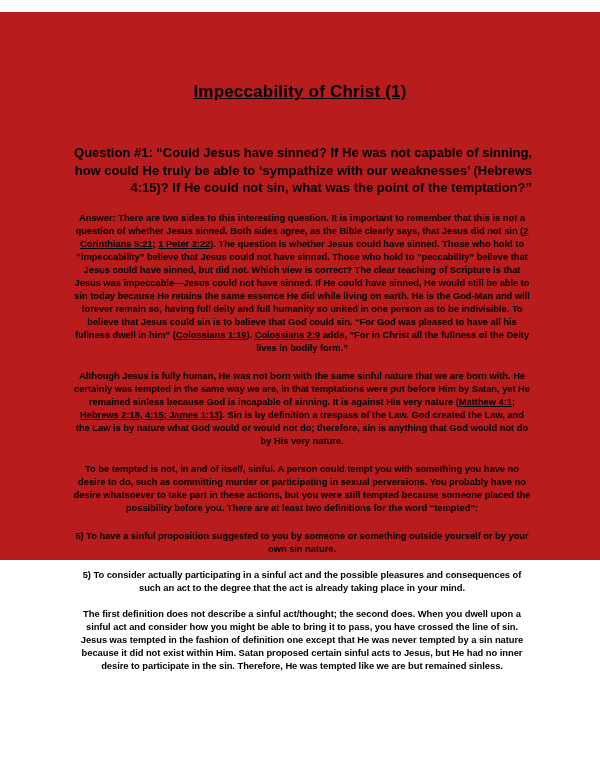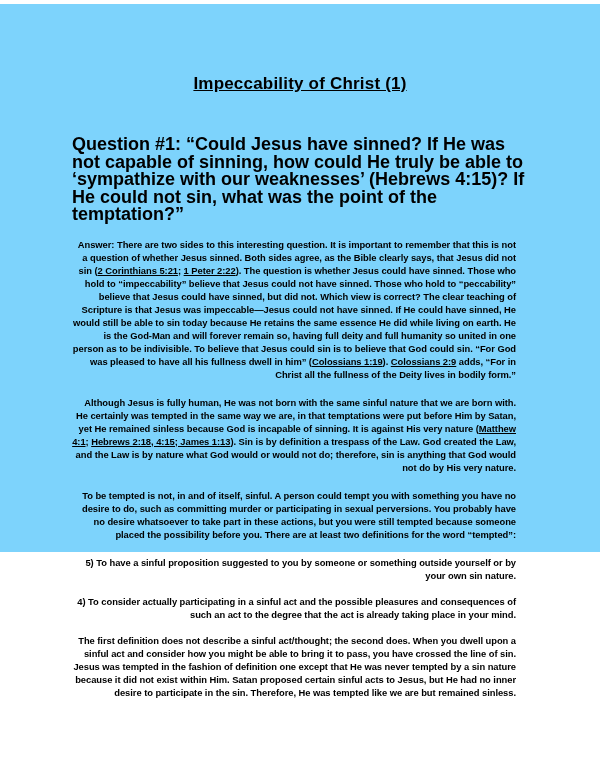--- a/index.html
+++ b/index.html
@@ -1,50 +1,50 @@
 <!DOCTYPE html>
 <html><head>
 <meta charset="utf-8">
 <style>
   html, body { margin: 0; padding: 0; background: #ffffff; }
   body { width: 600px; height: 776px; overflow: hidden; position: relative; }
   .page {
-    position: absolute; left: 0; top: 4px; width: 600px; height: 548px;
-    background: #7dd3fc; color: #000000;
+    position: absolute; left: 0; top: 12px; width: 600px; height: 548px;
+    background: #b91c1c; color: #000000;
     font-family: "Liberation Sans", sans-serif;
   }
   .title {
     position: absolute; left: 0; top: 70px; width: 600px; text-align: center;
     font-size: 17px; font-weight: bold; text-decoration: underline;
     letter-spacing: 0.2px;
   }
   .content {
     position: absolute; left: 72px; top: 132px; width: 460px;
   }
   .question {
-    font-size: 18px; font-weight: bold; line-height: 17.5px; margin: 0 0 14px 0;
+    font-size: 13px; font-weight: bold; line-height: 17.5px; margin: 0 0 14px 0; text-align: right;
   }
   .para {
-    font-size: 9.4px; line-height: 13px; margin: 0 16px 15px 0; text-align: right;
+    font-size: 9.4px; line-height: 13px; margin: 0 0 15px 0; text-align: center;
     font-weight: bold; letter-spacing: -0.05px;
   }
   .ref { text-decoration: underline; }
   .para.def { margin-bottom: 13px; }
 </style>
 </head>
 <body>
 
 <div class="page">
   <div class="title">Impeccability of Christ (1)</div>
 
   <div class="content">
     <p class="question">Question #1: “Could Jesus have sinned? If He was not capable of sinning, how could He truly be able to ‘sympathize with our weaknesses’ (Hebrews 4:15)? If He could not sin, what was the point of the temptation?”</p>
 
     <p class="para"><span>Answer: There are two sides to this interesting question. It is important to remember that this is not a question of whether Jesus sinned. Both sides agree, as the Bible clearly says, that Jesus did not sin (</span><span class="ref">2 Corinthians 5:21</span><span>; </span><span class="ref">1 Peter 2:22</span><span>). The question is whether Jesus could have sinned. Those who hold to “impeccability” believe that Jesus could not have sinned. Those who hold to “peccability” believe that Jesus could have sinned, but did not. Which view is correct? The clear teaching of Scripture is that Jesus was impeccable—Jesus could not have sinned. If He could have sinned, He would still be able to sin today because He retains the same essence He did while living on earth. He is the God-Man and will forever remain so, having full deity and full humanity so united in one person as to be indivisible. To believe that Jesus could sin is to believe that God could sin. “For God was pleased to have all his fullness dwell in him” (</span><span class="ref">Colossians 1:19</span><span>). </span><span class="ref">Colossians 2:9</span><span> adds, “For in Christ all the fullness of the Deity lives in bodily form.”</span></p>
 
     <p class="para"><span>Although Jesus is fully human, He was not born with the same sinful nature that we are born with. He certainly was tempted in the same way we are, in that temptations were put before Him by Satan, yet He remained sinless because God is incapable of sinning. It is against His very nature (</span><span class="ref">Matthew 4:1</span><span>; </span><span class="ref">Hebrews 2:18, 4:15; James 1:13</span><span>). Sin is by definition a trespass of the Law. God created the Law, and the Law is by nature what God would or would not do; therefore, sin is anything that God would not do by His very nature.</span></p>
 
     <p class="para">To be tempted is not, in and of itself, sinful. A person could tempt you with something you have no desire to do, such as committing murder or participating in sexual perversions. You probably have no desire whatsoever to take part in these actions, but you were still tempted because someone placed the possibility before you. There are at least two definitions for the word “tempted”:</p>
     <p class="para def">5) To have a sinful proposition suggested to you by someone or something outside yourself or by your own sin nature.</p>
-    <p class="para def">4) To consider actually participating in a sinful act and the possible pleasures and consequences of such an act to the degree that the act is already taking place in your mind.</p>
+    <p class="para def">5) To consider actually participating in a sinful act and the possible pleasures and consequences of such an act to the degree that the act is already taking place in your mind.</p>
     <p class="para">The first definition does not describe a sinful act/thought; the second does. When you dwell upon a sinful act and consider how you might be able to bring it to pass, you have crossed the line of sin. Jesus was tempted in the fashion of definition one except that He was never tempted by a sin nature because it did not exist within Him. Satan proposed certain sinful acts to Jesus, but He had no inner desire to participate in the sin. Therefore, He was tempted like we are but remained sinless.</p>
   </div>
 </div>
 
 </body></html>

